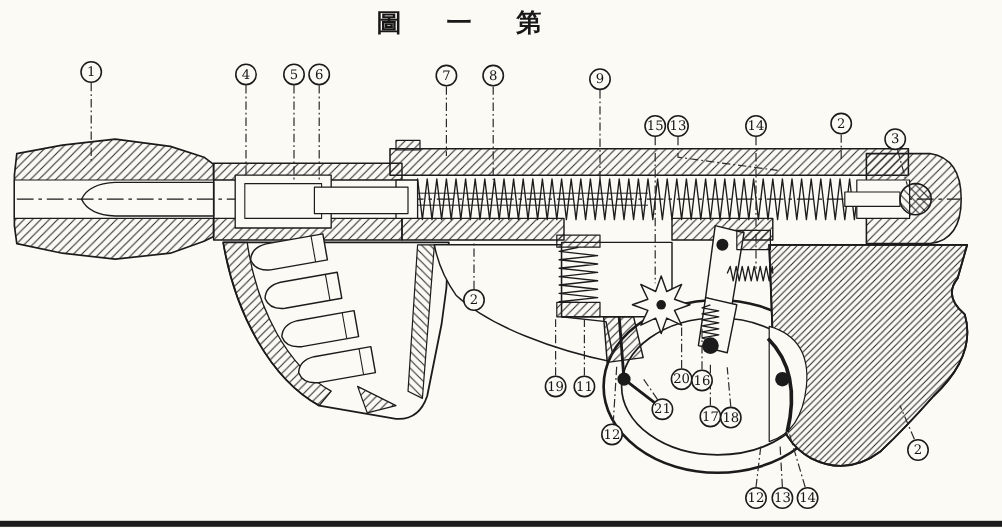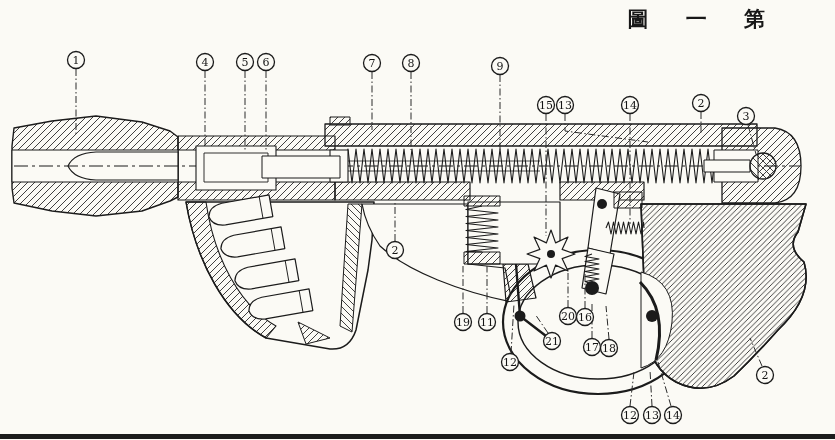--- a/index.html
+++ b/index.html
@@ -2,21 +2,21 @@
 <html><head>
 <meta charset="utf-8">
 <style>
   html,body{margin:0;padding:0;}
   body{
     width:835px;height:440px;position:relative;overflow:hidden;
     background:#fbfaf5;
     font-family:"DejaVu Serif","Liberation Serif",serif;
   }
   .figure-title{
-    position:absolute;top:5px;left:0;width:780px;text-align:right;
+    position:absolute;top:5px;left:0;width:780px;text-align:center;
     font-size:21px;font-weight:700;letter-spacing:15px;color:#181818;
     font-family:"DejaVu Serif","Liberation Serif",serif;
   }
   svg{position:absolute;top:0;left:0;}
   .callout-circle{fill:#fbfaf5;stroke:#1b1b1b;stroke-width:1.3;}
   .callout-num{font-family:"DejaVu Serif","Liberation Serif",serif;font-size:11px;fill:#151515;}
   .leader{fill:none;stroke:#2a2a2a;stroke-width:1;stroke-dasharray:7 2.5 1.5 2.5;}
   .ink{stroke:#1b1b1b;fill:none;}
 </style>
 </head>

